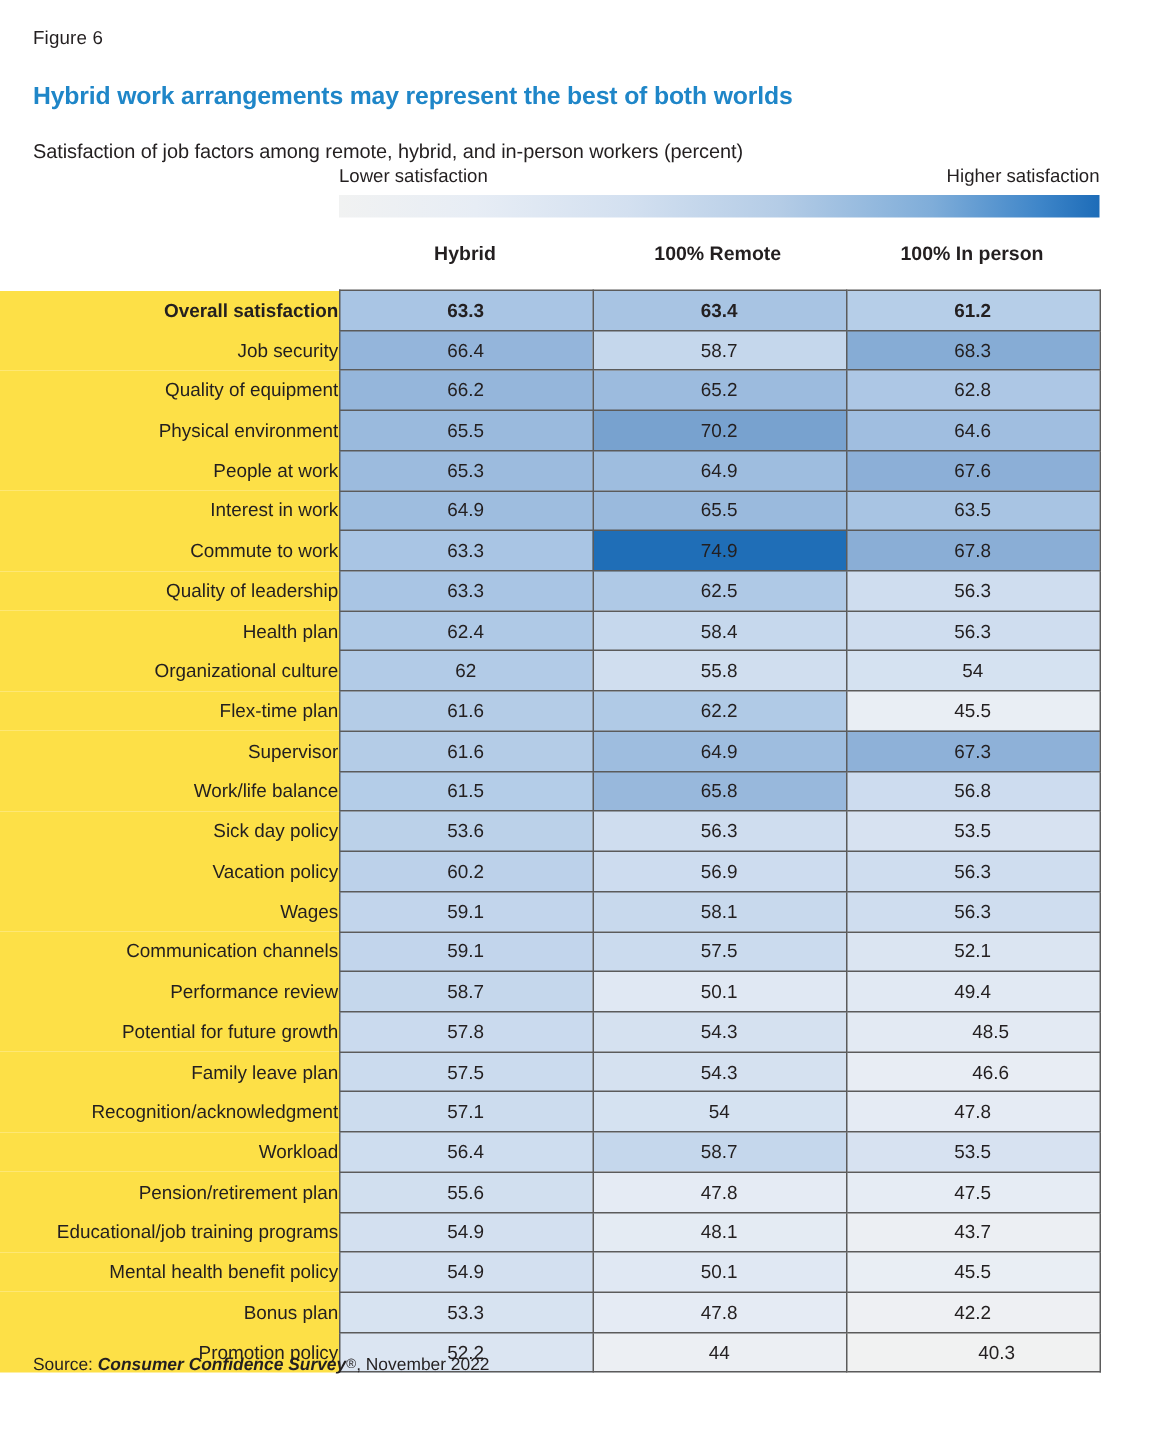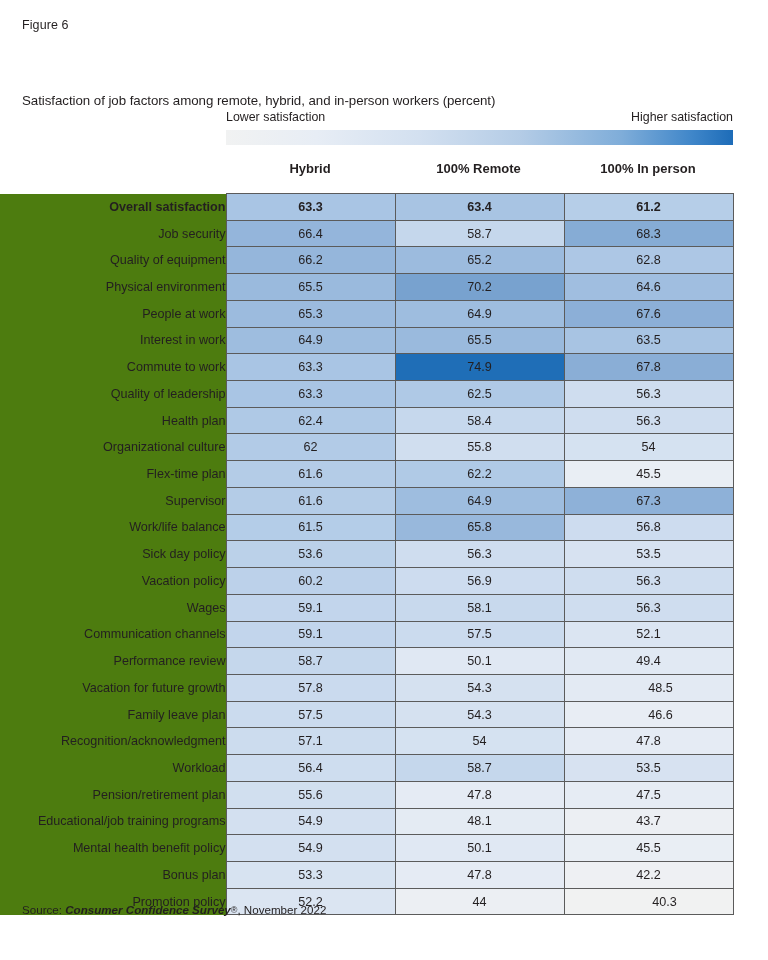--- a/index.html
+++ b/index.html
@@ -129,21 +129,21 @@
     font-size: 12.6px;
     color: #231f20;
   }
   td.rowlabel {
     width: 226px;
     text-align: right;
     padding-right: 7px;
     box-sizing: border-box;
     white-space: nowrap;
     border: none;
-    background: #4d7c0f;
+    background: #fde047;
     font-size: 12.6px;
   }
   tr.highlight td.rowlabel { font-weight: bold; }
   tr.highlight td.cell     { font-weight: bold; }
 
   td.cell {
     text-align: center;
     border: 1px solid #5b5b5b;
     box-sizing: border-box;
   }
@@ -170,20 +170,21 @@
     vertical-align: 1px;
   }
 </style>
 </head>
 <body>
 
 <div class="page">
 
   <div class="figure-label">Figure 6</div>
 
+  <h1 class="figure-title">Hybrid work arrangements may represent the best of both worlds</h1>
 
   <div class="figure-subtitle">Satisfaction of job factors among remote, hybrid, and in-person workers (percent)</div>
 
   <div class="scale-wrap">
     <div class="scale-labels">
       <span class="scale-label-low">Lower satisfaction</span>
       <span class="scale-label-high">Higher satisfaction</span>
     </div>
     <div class="scale-bar"></div>
   </div>
@@ -299,21 +300,21 @@
             <td class="cell c1" style="background-color: rgb(203, 219, 238);">57.5</td>
             <td class="cell c2" style="background-color: rgb(219, 229, 242);">52.1</td>
           </tr>
           <tr>
             <td class="rowlabel">Performance review</td>
             <td class="cell c0" style="background-color: rgb(197, 215, 236);">58.7</td>
             <td class="cell c1" style="background-color: rgb(224, 232, 243);">50.1</td>
             <td class="cell c2" style="background-color: rgb(225, 233, 243);">49.4</td>
           </tr>
           <tr>
-            <td class="rowlabel">Vacation for future growth</td>
+            <td class="rowlabel">Potential for future growth</td>
             <td class="cell c0" style="background-color: rgb(202, 218, 238);">57.8</td>
             <td class="cell c1" style="background-color: rgb(213, 225, 240);">54.3</td>
             <td class="cell c2" style="background-color: rgb(227, 234, 243); padding-left: 24px;">48.5</td>
           </tr>
           <tr>
             <td class="rowlabel">Family leave plan</td>
             <td class="cell c0" style="background-color: rgb(203, 219, 238);">57.5</td>
             <td class="cell c1" style="background-color: rgb(213, 225, 240);">54.3</td>
             <td class="cell c2" style="background-color: rgb(232, 237, 244); padding-left: 24px;">46.6</td>
           </tr>

